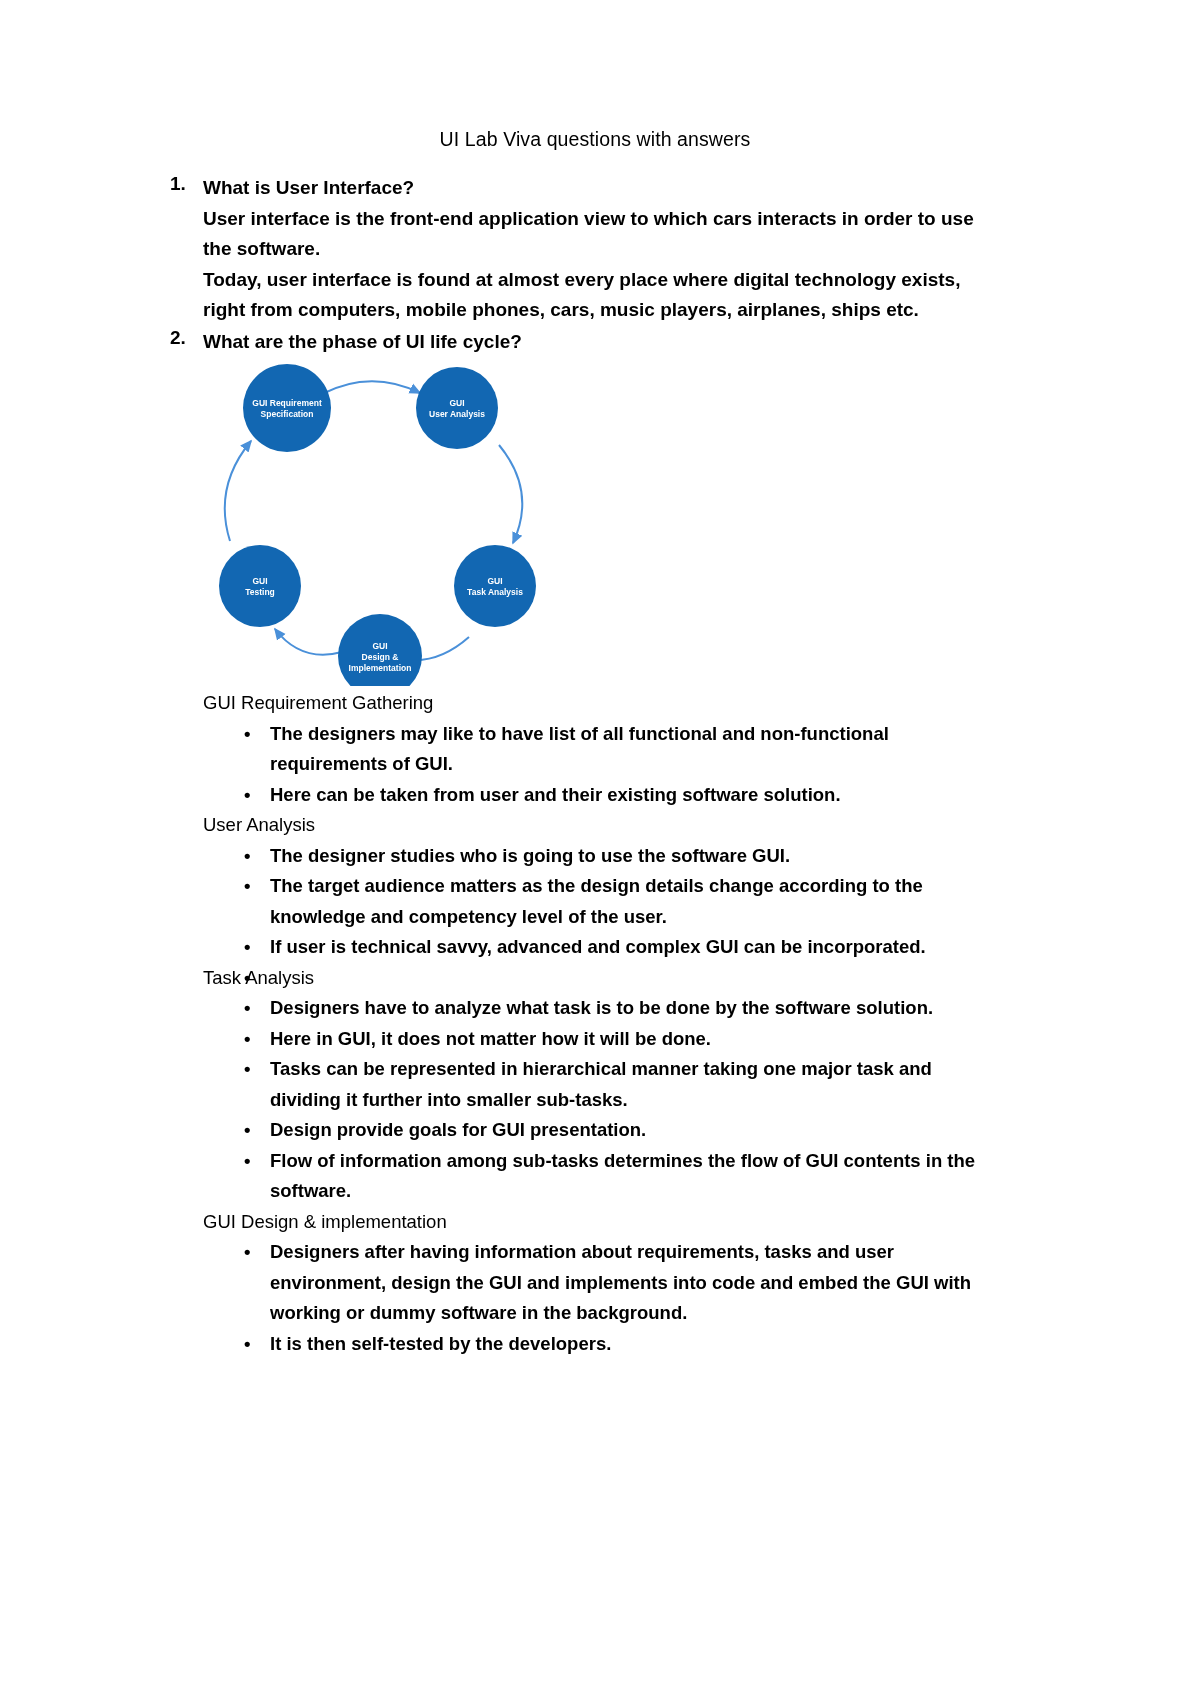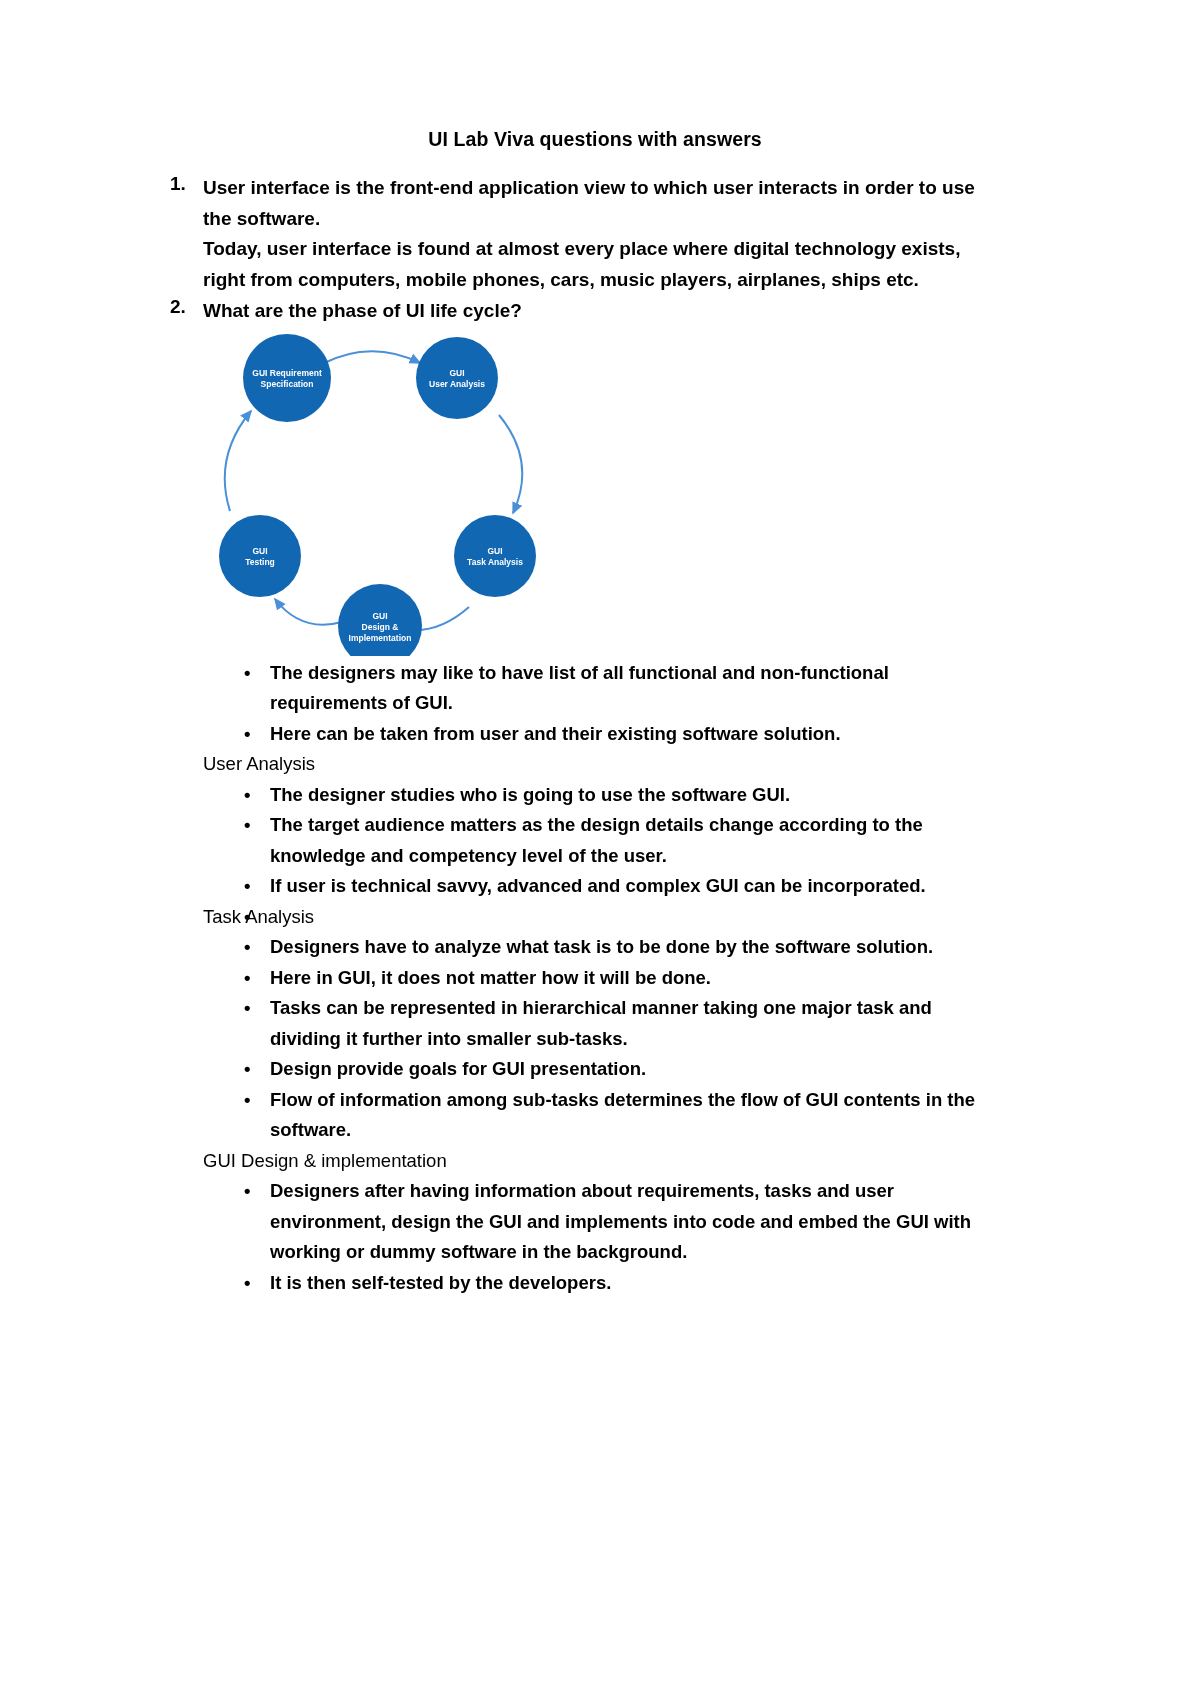--- a/index.html
+++ b/index.html
@@ -29,21 +29,21 @@
   .content {
     position: absolute;
     left: 170px;
     top: 128px;
     width: 820px;
   }
 
   .doc-title {
     text-align: center;
     font-size: 19.5px;
-    font-weight: bold;
+    font-weight: normal;
     letter-spacing: 0.1px;
     margin: 0 0 22px 0;
     padding-left: 30px;
   }
 
   
   .qlist {
     list-style: none;
     margin: 0;
     padding: 0;
@@ -124,21 +124,22 @@
 
 <div class="page">
   <div class="content">
 
     <h1 class="doc-title">UI Lab Viva questions with answers</h1>
 
     <ol class="qlist">
 
       <li class="qitem">
         <span class="qnum">1.</span>
-        <p class="qbody">User interface is the front-end application view to which user interacts in order to use the software.</p>
+        <p class="qtext">What is User Interface?</p>
+        <p class="qbody">User interface is the front-end application view to which cars interacts in order to use the software.</p>
         <p class="qbody">Today, user interface is found at almost every place where digital technology exists, right from computers, mobile phones, cars, music players, airplanes, ships etc.</p>
       </li>
 
       <li class="qitem">
         <span class="qnum">2.</span>
         <p class="qtext">What are the phase of UI life cycle?</p>
       </li>
 
     </ol>
 
@@ -183,20 +184,21 @@
 
         <g>
           <circle cx="57" cy="225" r="41" fill="#1267B2"></circle>
           <text class="node-label" x="57" y="223" text-anchor="middle">GUI</text>
           <text class="node-label" x="57" y="234" text-anchor="middle">Testing</text>
         </g>
       </svg>
     </div>
 
     <div>
+      <p class="sec-head">GUI Requirement Gathering</p>
       <ul class="blist">
         <li class="bitem">
           <span class="bullet">•</span>
           <span>The designers may like to have list of all functional and non-functional requirements of GUI.</span>
         </li>
         <li class="bitem">
           <span class="bullet">•</span>
           <span>Here can be taken from user and their existing software solution.</span>
         </li>
       </ul>

